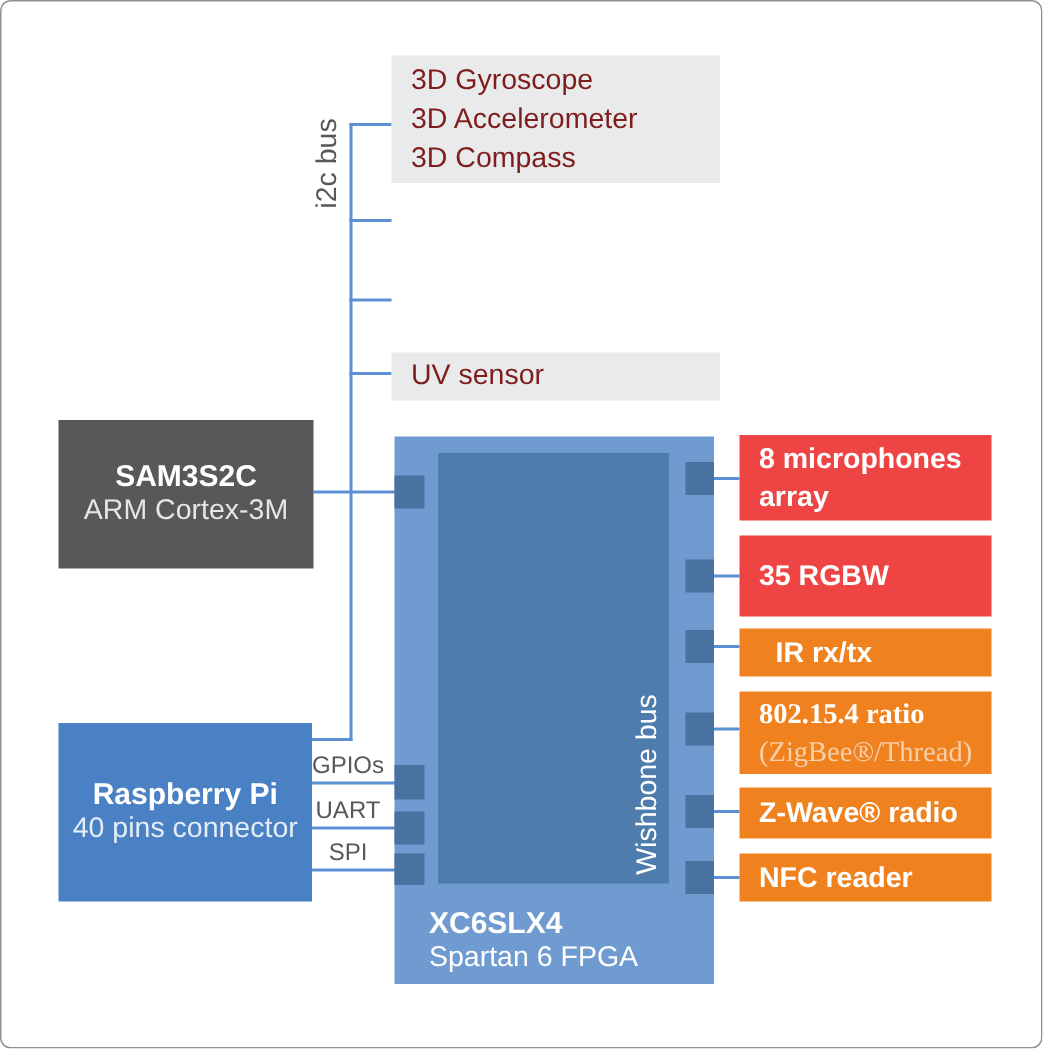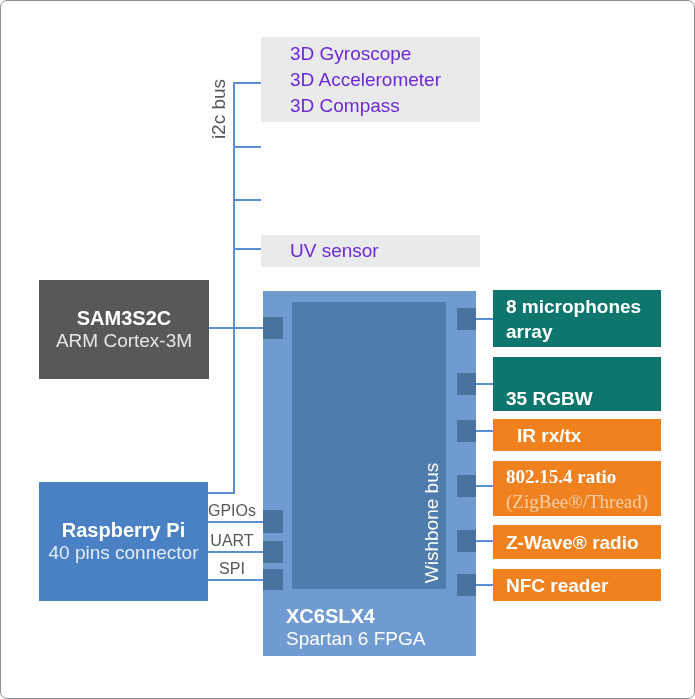--- a/index.html
+++ b/index.html
@@ -3,23 +3,23 @@
 <meta charset="utf-8">
 <style>
   html,body { margin:0; padding:0; background:#fff; }
   .canvas {
     position:relative; width:693px; height:697px;
     border:1px solid #8f9295; border-radius:7px;
     background:#ffffff; overflow:hidden;
     font-family:"Liberation Sans", sans-serif;
   }
   .box { position:absolute; box-sizing:border-box; display:flex; flex-direction:column; justify-content:center; }
-  .sensor-box { background:#e9eaeb; color:#6d28d9; font-size:19px; line-height:26px; padding-left:29px; }
+  .sensor-box { background:#e9eaeb; color:#7f1d1d; font-size:19px; line-height:26px; padding-left:13px; }
   .periph-box { color:#ffffff; font-size:19px; font-weight:bold; line-height:25px; padding-left:13px; }
-  .green  { background:#0f766e; }
+  .green  { background:#ef4444; }
   .orange { background:#f0811f; }
   .dim    { color:rgba(255,255,255,0.62); font-weight:normal; }
   .chip-box { text-align:center; color:#fff;align-items:center; }
   .chip-title { font-size:20px; font-weight:bold; }
   .chip-sub { font-size:19px; color:rgba(255,255,255,0.85); }
   .sam { background:#58585a; }
   .rpi { background:#4a80c4; }
   .fpga-outer { position:absolute; background:#6f9bd0; }
   .fpga-inner { position:absolute; background:#4e7dad; }
   .wire { position:absolute; background:#5b8fd4; }
@@ -100,21 +100,21 @@
   <div class="connector" style="left:456px; top:372px; width:19px; height:22px;"></div>
   <div class="connector" style="left:456px; top:419px; width:19px; height:22px;"></div>
   <div class="connector" style="left:456px; top:474px; width:19px; height:22px;"></div>
   <div class="connector" style="left:456px; top:529px; width:19px; height:22px;"></div>
   <div class="connector" style="left:456px; top:573px; width:19px; height:22px;"></div>
 
   <div class="box periph-box green" style="left:492px; top:289px; width:168px; height:57px;">
     <span>8 microphones</span>
     <span>array</span>
   </div>
-  <div class="box periph-box green" style="left:492px; top:356px; width:168px; height:54px;justify-content:flex-end;">
+  <div class="box periph-box green" style="left:492px; top:356px; width:168px; height:54px;">
     <span>35 RGBW</span>
   </div>
   <div class="box periph-box orange" style="left:492px; top:418px; width:168px; height:32px;padding-left:24px;">
     <span>IR rx/tx</span>
   </div>
   <div class="box periph-box orange" style="left:492px; top:460px; width:168px; height:55px;font-family:Liberation Serif, serif;">
     <span>802.15.4 ratio</span>
     <span class="dim">(ZigBee®/Thread)</span>
   </div>
   <div class="box periph-box orange" style="left:492px; top:524px; width:168px; height:34px;">

